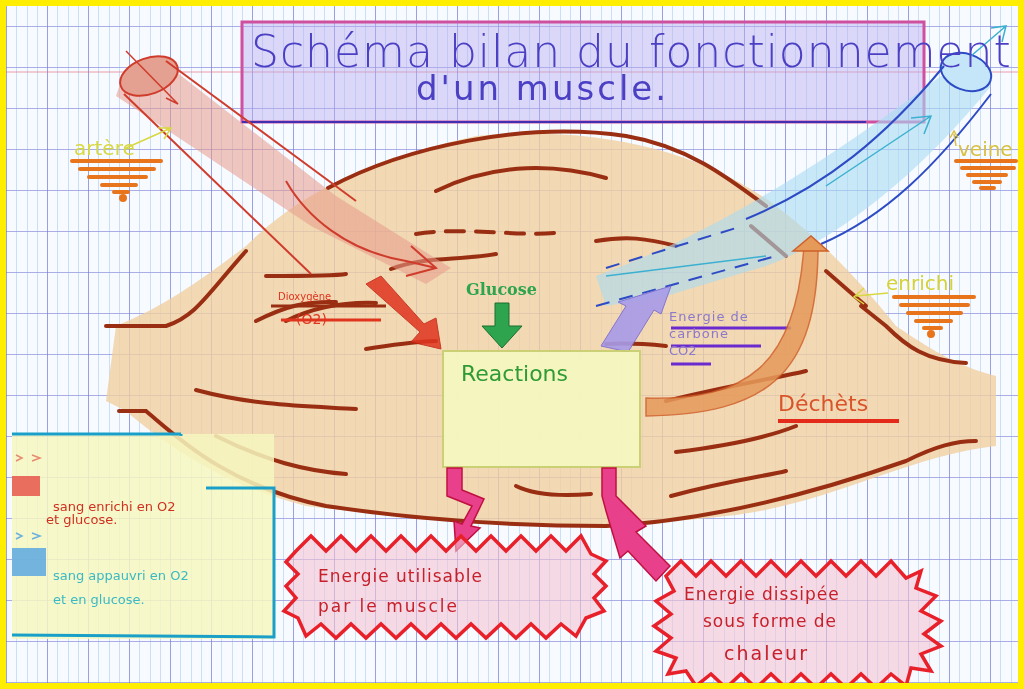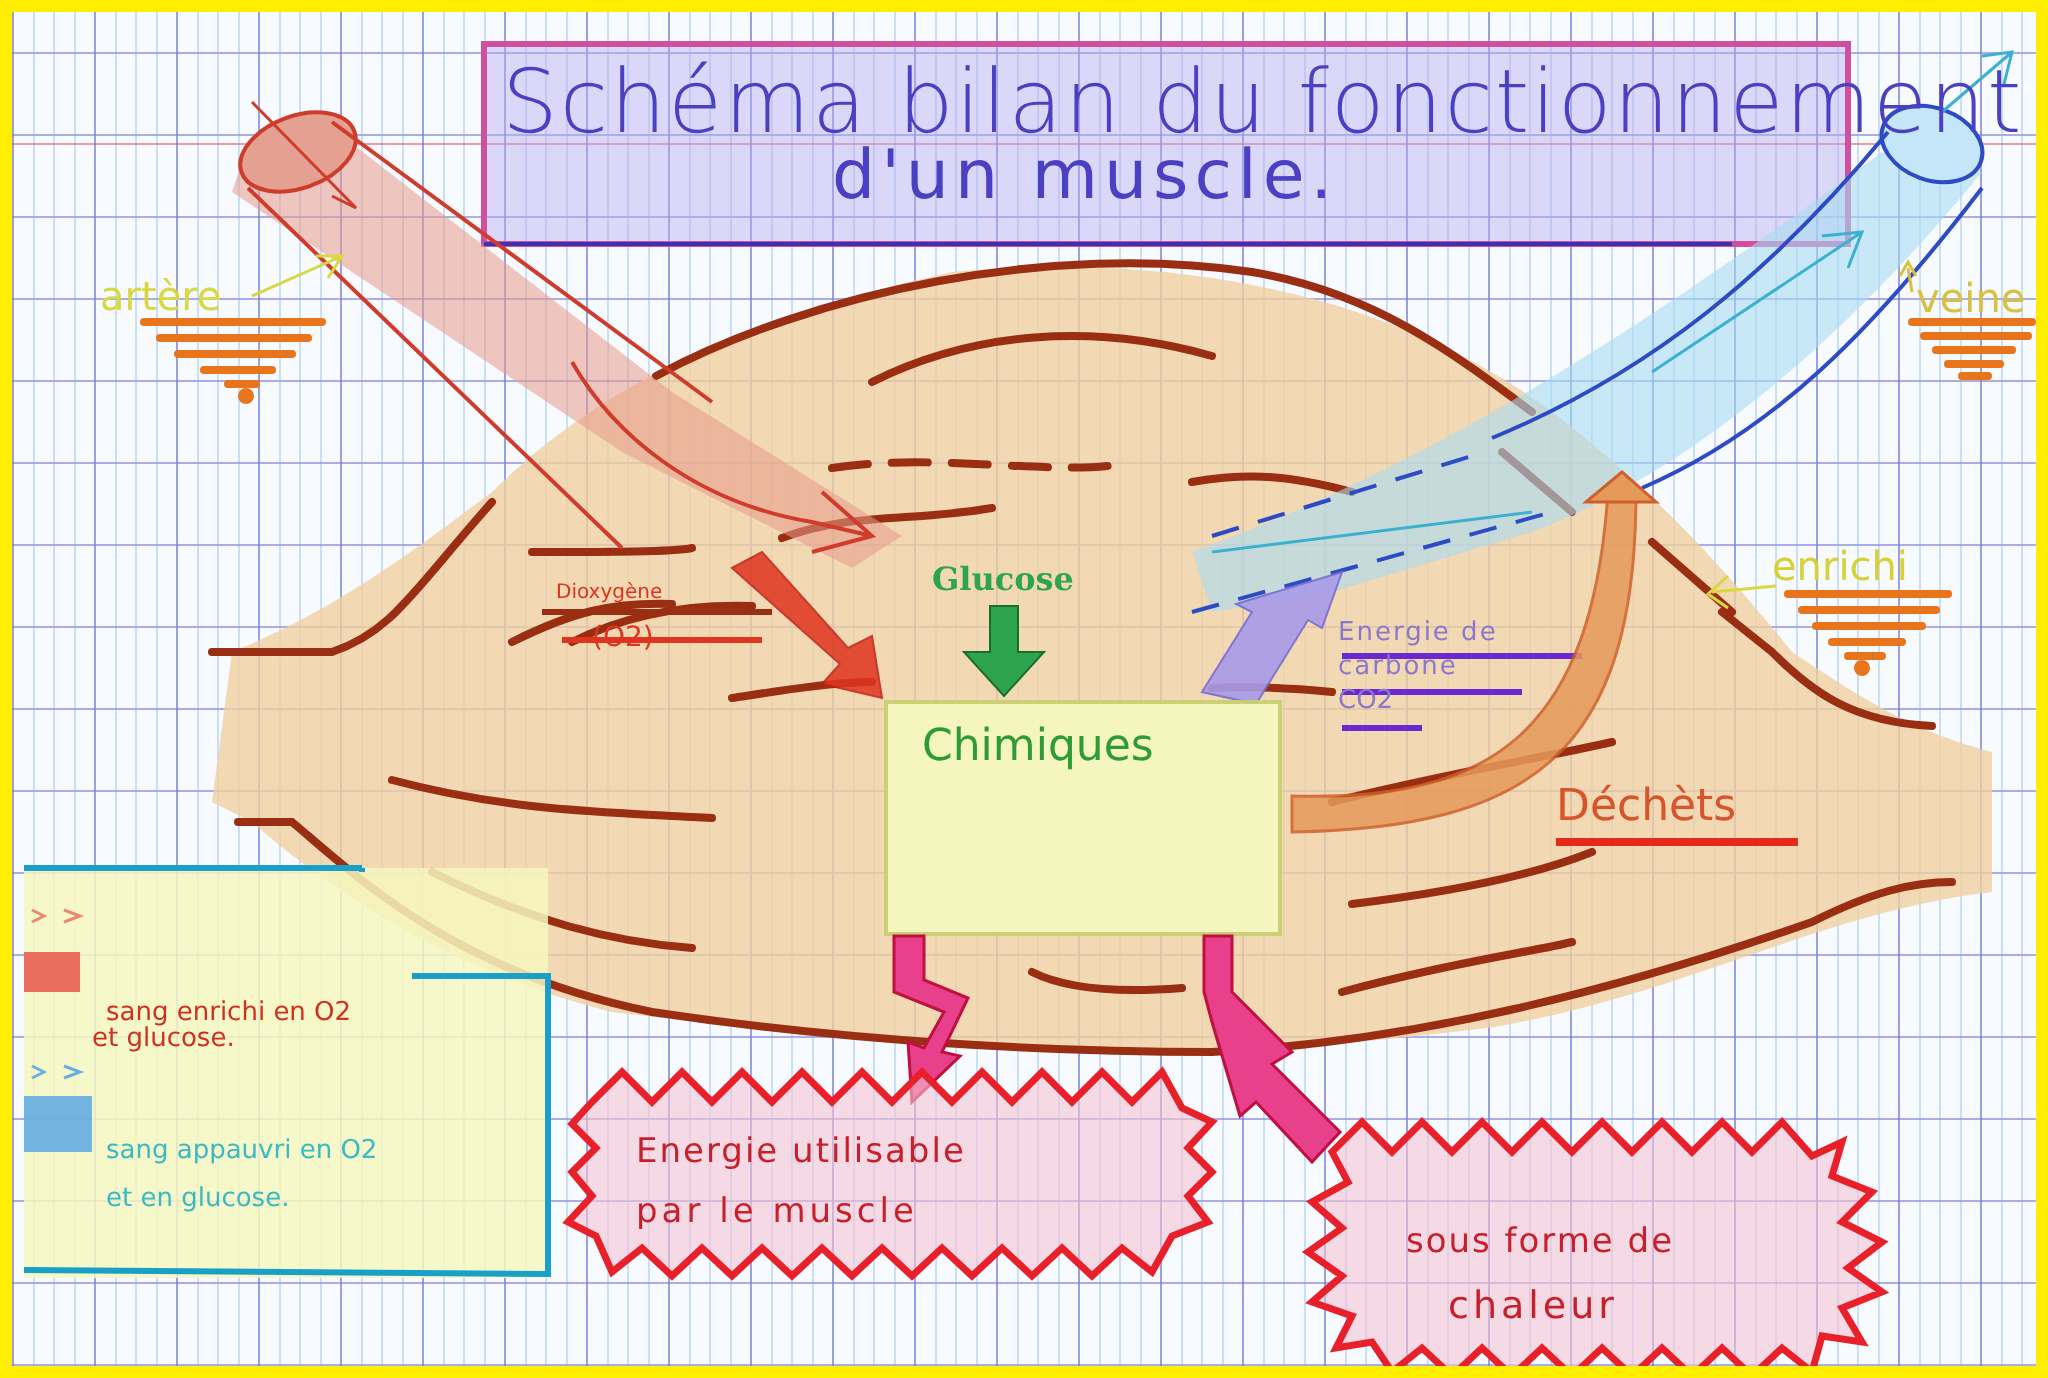--- a/index.html
+++ b/index.html
@@ -11,21 +11,21 @@
     background-image:
       repeating-linear-gradient(90deg, rgba(110,110,210,0.55) 0 1px, transparent 1px 41px),
       repeating-linear-gradient(90deg, rgba(120,170,230,0.35) 0 1px, transparent 1px 10.25px),
       repeating-linear-gradient(0deg, rgba(110,110,210,0.55) 0 1px, transparent 1px 41px);
     text-decoration: underline;
   }
   svg.scene { position: absolute; left: 0; top: 0; }
   .txt { position: absolute; white-space: pre; font-family: "DejaVu Sans", sans-serif; }
   .title-line1 { left: 245px; top: 20px; font-size: 44px; color: #4b3fc4; letter-spacing: 1px; font-weight: 300; }
   .title-line2 { left: 410px; top: 62px; font-size: 34px; color: #4b3fc4; letter-spacing: 3px; }
-  .lbl-artere { left: 44px; top: 130px; font-size: 20px; color: #d8d840; }
+  .lbl-artere { left: 68px; top: 130px; font-size: 20px; color: #d8d840; }
   .lbl-veine { left: 952px; top: 131px; font-size: 20px; color: #d8c040; }
   .lbl-muscle { left: 880px; top: 265px; font-size: 20px; color: #d6d236; }
   .lbl-glucose { left: 460px; top: 274px; font-size: 16px; color: #2ea44f; font-weight: bold; font-family: "DejaVu Serif", serif; text-align: center; }
   .lbl-dioxy { left: 272px; top: 285px; font-size: 10px; color: #e0341e; }
   .lbl-o2 { left: 290px; top: 305px; font-size: 14px; color: #e0341e; }
   .lbl-co2a { left: 663px; top: 303px; font-size: 13px; color: #8c78cc; letter-spacing: 1px; }
   .lbl-co2b { left: 663px; top: 320px; font-size: 13px; color: #8c78cc; letter-spacing: 1px; }
   .lbl-co2c { left: 663px; top: 337px; font-size: 13px; color: #8c78cc; }
   .lbl-dechets { left: 772px; top: 385px; font-size: 22px; color: #d9542a; }
   .lbl-react1 { left: 455px; top: 355px; font-size: 22px; color: #2e9b35; }
@@ -196,25 +196,26 @@
   <div class="txt lbl-glucose">Glucose</div>
   <div class="txt lbl-dioxy">Dioxygène</div>
   <div class="txt lbl-o2">(O2)</div>
 
   <div class="txt lbl-co2a">Energie de</div>
   <div class="txt lbl-co2b">carbone</div>
   <div class="txt lbl-co2c">CO2</div>
 
   <div class="txt lbl-dechets">Déchèts</div>
 
-  <div class="txt lbl-react1">Chimiques</div>
+  <div class="txt lbl-react1">Reactions</div>
 
   <div class="txt lbl-leg1a">sang enrichi en O2</div>
   <div class="txt lbl-leg1b">et glucose.</div>
   <div class="txt lbl-leg2a">sang appauvri en O2</div>
   <div class="txt lbl-leg2b">et en glucose.</div>
 
   <div class="txt lbl-e1a">Energie utilisable</div>
   <div class="txt lbl-e1b">par le muscle</div>
 
+  <div class="txt lbl-e2a">Energie dissipée</div>
   <div class="txt lbl-e2b">sous forme de</div>
   <div class="txt lbl-e2c">chaleur</div>
 </div>
 
 </body></html>

